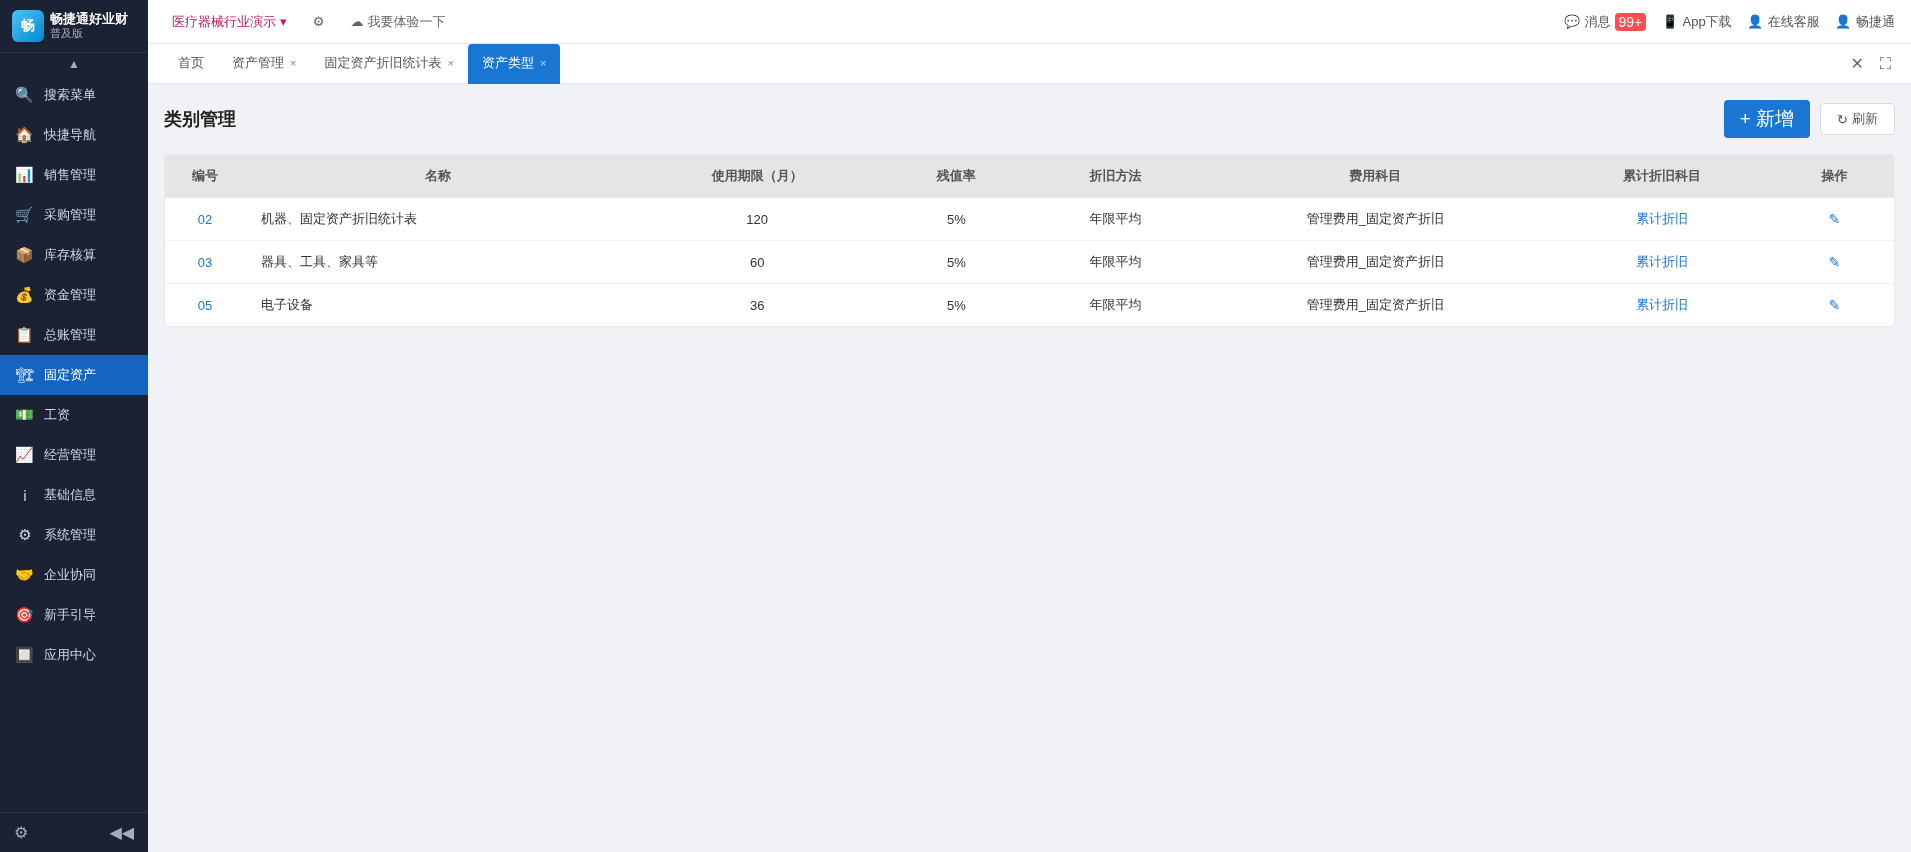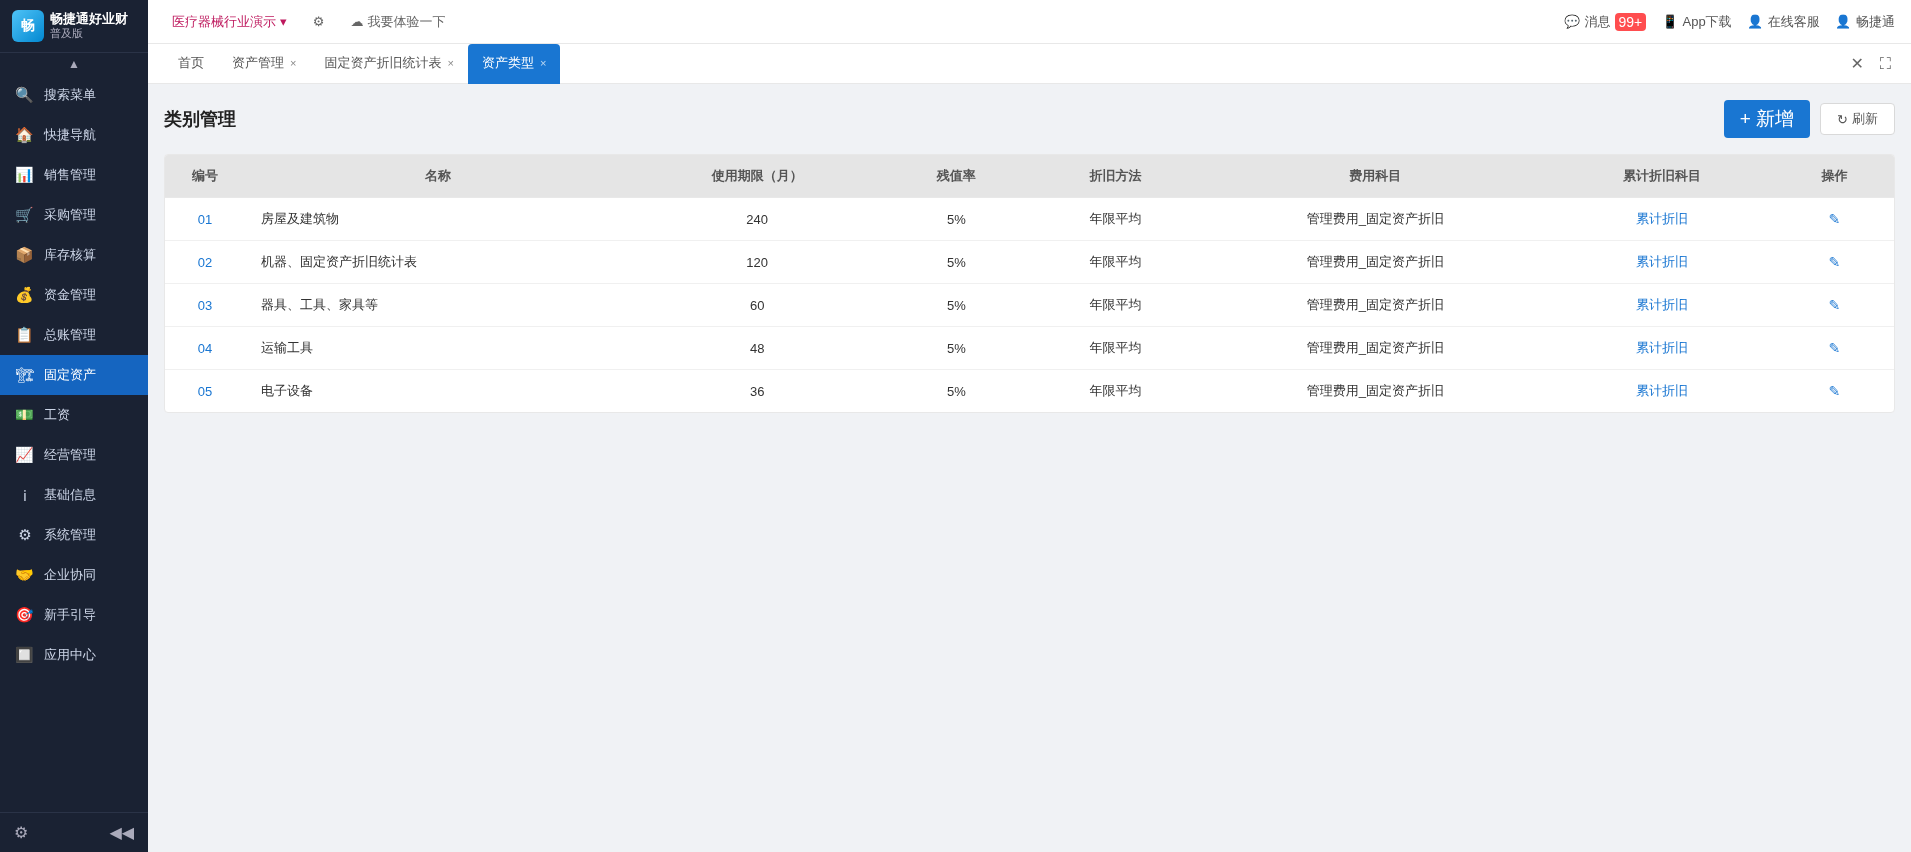--- a/index.html
+++ b/index.html
@@ -465,30 +465,20 @@
             <th>名称</th>
             <th>使用期限（月）</th>
             <th>残值率</th>
             <th>折旧方法</th>
             <th>费用科目</th>
             <th>累计折旧科目</th>
             <th>操作</th>
           </tr>
         </thead>
         <tbody id="table-body">
-        <tr>
-      <td class="td-link">01</td>
-      <td>房屋及建筑物</td>
-      <td>240</td>
-      <td>5%</td>
-      <td>年限平均</td>
-      <td>管理费用_固定资产折旧</td>
-      <td><span style="color:#1976d2;">累计折旧</span></td>
-      <td><span class="edit-btn">✎</span></td>
-    </tr>
             <tr>
       <td class="td-link">02</td>
       <td>机器、固定资产折旧统计表</td>
       <td>120</td>
       <td>5%</td>
       <td>年限平均</td>
       <td>管理费用_固定资产折旧</td>
       <td><span style="color:#1976d2;">累计折旧</span></td>
       <td><span class="edit-btn">✎</span></td>
     </tr>
@@ -496,30 +486,20 @@
       <td class="td-link">03</td>
       <td>器具、工具、家具等</td>
       <td>60</td>
       <td>5%</td>
       <td>年限平均</td>
       <td>管理费用_固定资产折旧</td>
       <td><span style="color:#1976d2;">累计折旧</span></td>
       <td><span class="edit-btn">✎</span></td>
     </tr>
             <tr>
-      <td class="td-link">04</td>
-      <td>运输工具</td>
-      <td>48</td>
-      <td>5%</td>
-      <td>年限平均</td>
-      <td>管理费用_固定资产折旧</td>
-      <td><span style="color:#1976d2;">累计折旧</span></td>
-      <td><span class="edit-btn">✎</span></td>
-    </tr>
-            <tr>
       <td class="td-link">05</td>
       <td>电子设备</td>
       <td>36</td>
       <td>5%</td>
       <td>年限平均</td>
       <td>管理费用_固定资产折旧</td>
       <td><span style="color:#1976d2;">累计折旧</span></td>
       <td><span class="edit-btn">✎</span></td>
     </tr>
           </tbody>

